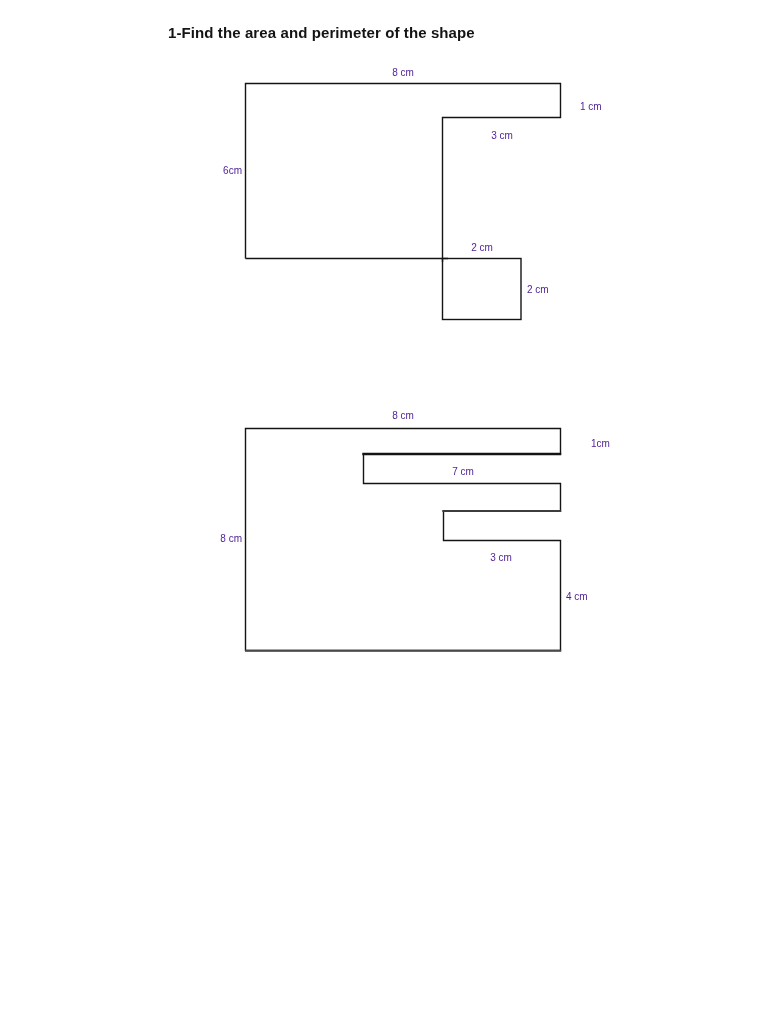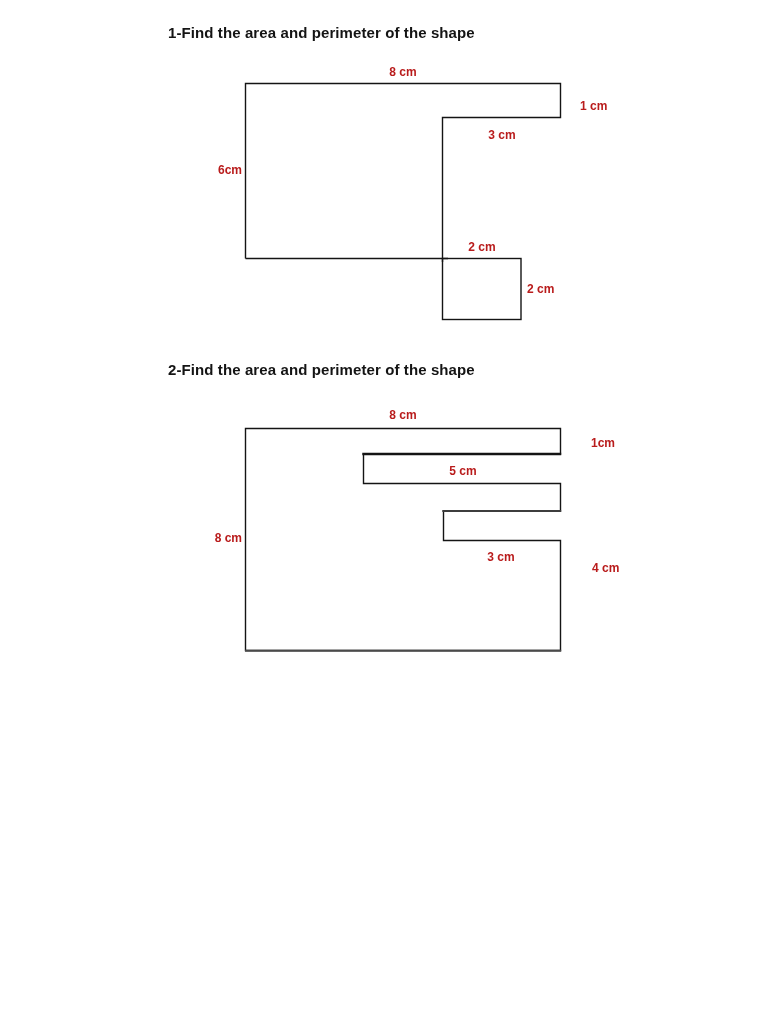--- a/index.html
+++ b/index.html
@@ -23,37 +23,36 @@
     position: absolute;
     left: 0; top: 0;
   }
   .figures path, .figures rect {
     fill: none;
     stroke: #141414;
     stroke-width: 1.4;
   }
   .dim-label {
     position: absolute;
-    font-weight: bold;
-    font-size: 12px;
-    color: #b91c1c;
+    font-weight: normal;
+    font-size: 10px;
+    color: #4c1d95;
     white-space: nowrap;
   }
   .lc { transform: translate(-50%, -50%); }   
   .ll { transform: translate(0, -50%); }      
   .lr { transform: translate(-100%, -50%); }  
 </style>
 </head>
 <body>
 
 <div class="page">
 
   <div class="prob-title" style="left:168px; top:24px;">1-Find the area and perimeter of the shape</div>
 
-  <div class="prob-title" style="left:168px; top:361px;">2-Find the area and perimeter of the shape</div>
 
   <svg class="figures" width="768" height="1024" viewBox="0 0 768 1024">
 
     <g>
       <path d="M245.5,258.5 L245.5,83.5 L560.5,83.5 L560.5,117.5 L442.5,117.5 L442.5,262"></path>
       <path d="M245.5,258.5 L448,258.5"></path>
       <rect x="442.5" y="258.5" width="78.5" height="61"></rect>
     </g>
 
     <g>
@@ -66,18 +65,18 @@
 
   <span class="dim-label lc" style="left:403px; top:72px;">8 cm</span>
   <span class="dim-label ll" style="left:564px; top:106px;margin-left:16px;">1 cm</span>
   <span class="dim-label lc" style="left:502px; top:135px;">3 cm</span>
   <span class="dim-label lr" style="left:242px; top:170px;">6cm</span>
   <span class="dim-label lc" style="left:482px; top:247px;">2 cm</span>
   <span class="dim-label ll" style="left:527px; top:289px;">2 cm</span>
 
   <span class="dim-label lc" style="left:403px; top:415px;">8 cm</span>
   <span class="dim-label ll" style="left:591px; top:443px;">1cm</span>
-  <span class="dim-label lc" style="left:463px; top:471px;">5 cm</span>
+  <span class="dim-label lc" style="left:463px; top:471px;">7 cm</span>
   <span class="dim-label lr" style="left:242px; top:538px;">8 cm</span>
   <span class="dim-label lc" style="left:501px; top:557px;">3 cm</span>
-  <span class="dim-label ll" style="left:566px; top:568px;margin-left:26px;">4 cm</span>
+  <span class="dim-label ll" style="left:566px; top:596px;">4 cm</span>
 
 </div>
 
 </body></html>

